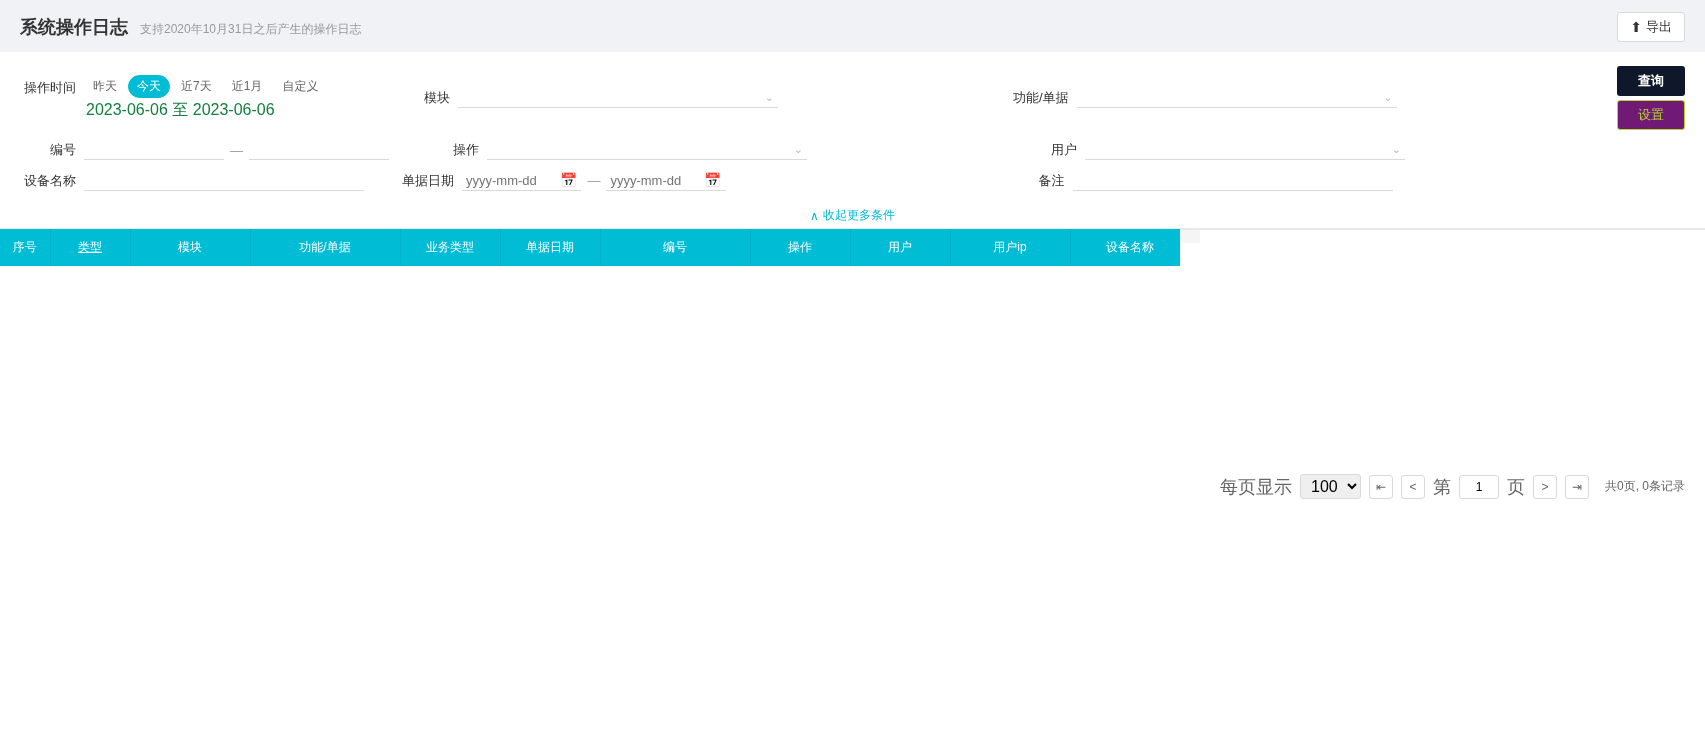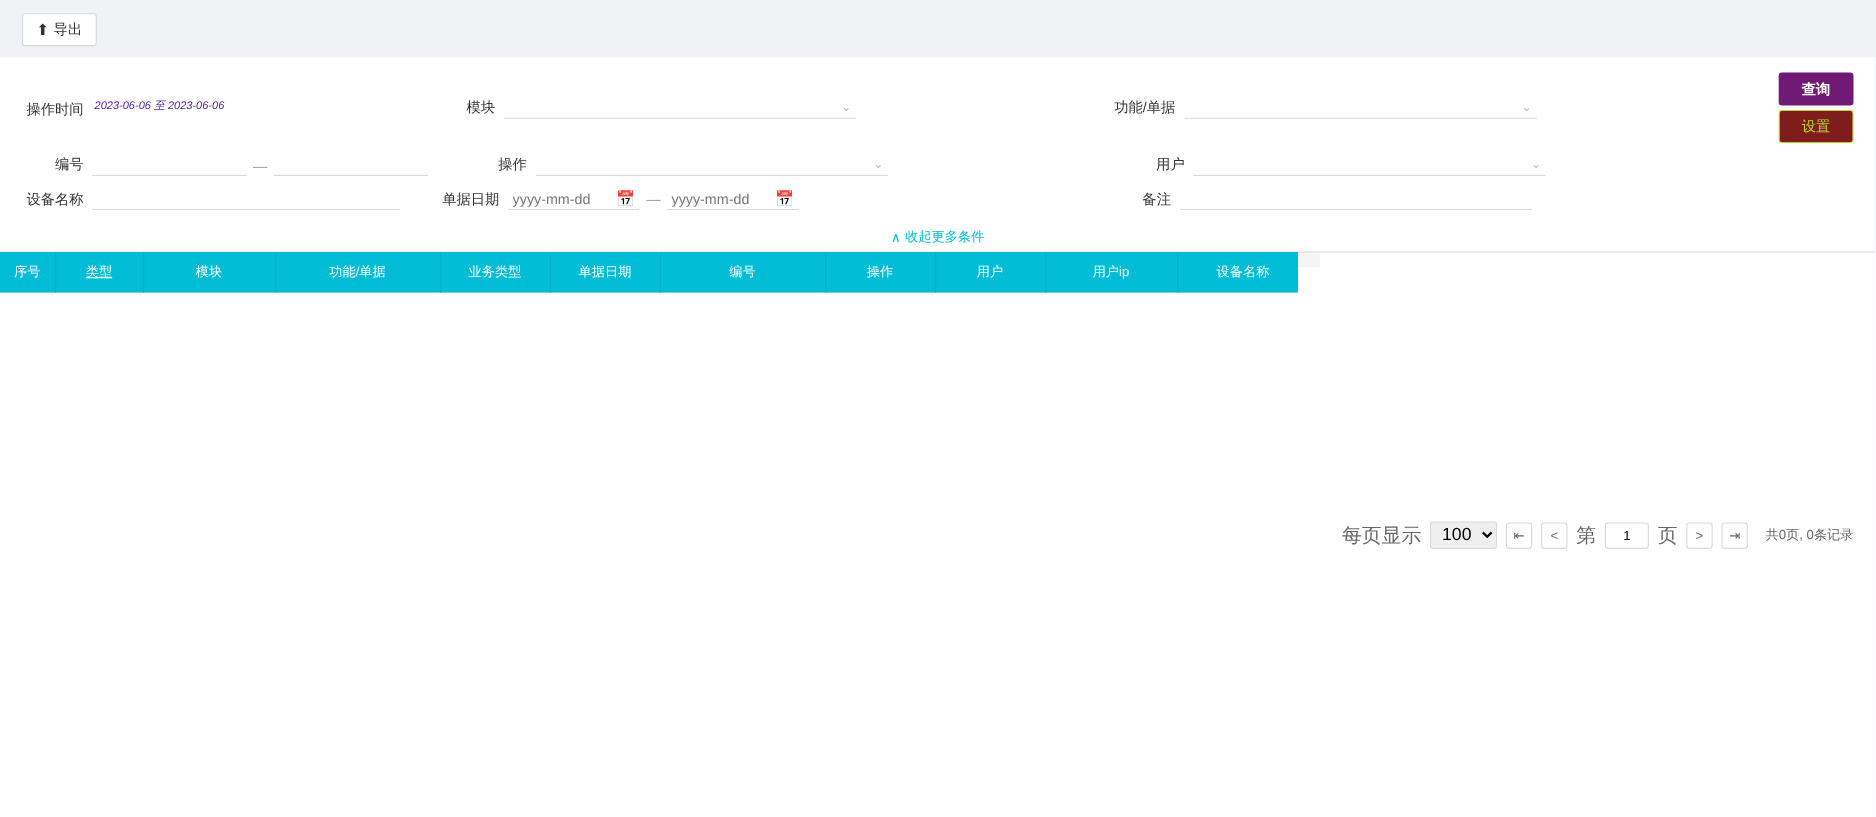--- a/index.html
+++ b/index.html
@@ -10,21 +10,21 @@
     
     .page-header { display: flex; align-items: center; justify-content: space-between; padding: 12px 20px 10px 20px; background: #f0f2f5; }
     .page-header-left { display: flex; align-items: baseline; gap: 12px; }
     .page-title { font-size: 18px; font-weight: bold; color: #333; }
     .page-subtitle { font-size: 12px; color: #999; }
     .export-btn { display: flex; align-items: center; gap: 4px; padding: 5px 12px; background: #fff; border: 1px solid #d9d9d9; border-radius: 3px; cursor: pointer; color: #333; font-size: 13px; }
     .filter-label { color: #333; white-space: nowrap; min-width: 56px; text-align: right; }
     .filter-label-wide { min-width: 70px; }
     .time-btn { padding: 2px 8px; border: 1px solid transparent; border-radius: 3px; cursor: pointer; font-size: 12px; color: #666; background: transparent; }
     .time-btn.active { background: #00bcd4; color: #fff; border-color: #00bcd4; border-radius: 12px; }
-    .date-range-text { font-size: 10px; color: #4c1d95; margin-top: 2px; margin-left: 2px; font-style: italic; }
+    .date-range-text { font-size: 16px; color: #15803d; margin-top: 2px; margin-left: 2px; }
 
     
     .dropdown-select { display: flex; align-items: center; border-bottom: 1px solid #d9d9d9; min-width: 200px; padding: 2px 4px; cursor: pointer; position: relative; }
     .dropdown-select-wide { min-width: 320px; }
     .dropdown-select input { border: none; outline: none; flex: 1; font-size: 13px; color: #333; cursor: pointer; background: transparent; }
     .dropdown-chevron { color: #bbb; font-size: 11px; margin-left: 4px; }
 
     
     .text-input { border: none; border-bottom: 1px solid #d9d9d9; outline: none; font-size: 13px; color: #333; padding: 2px 4px; min-width: 140px; }
     .dash-separator { margin: 0 6px; color: #999; }
@@ -34,22 +34,22 @@
     .date-input-wrap { display: flex; align-items: center; border-bottom: 1px solid #d9d9d9; padding: 2px 4px; gap: 4px; }
     .date-input { border: none; outline: none; font-size: 13px; color: #bbb; width: 90px; background: transparent; }
     .calendar-icon { color: #00bcd4; font-size: 14px; cursor: pointer; }
 
     
     .collapse-bar { display: flex; justify-content: center; align-items: center; padding: 6px 0 4px 0; background: #fff; border-bottom: 1px solid #e8e8e8; }
     .collapse-btn { display: flex; align-items: center; gap: 4px; color: #00bcd4; font-size: 12px; cursor: pointer; background: none; border: none; }
 
     
     .action-btns { display: flex; flex-direction: column; gap: 4px; }
-    .btn-query { background: #701a75; border: none; color: #fff; padding: 6px 20px; border-radius: 3px; cursor: pointer; font-size: 13px; font-weight: bold; min-width: 60px; }
-    .btn-settings { background: #7f1d1d; border: 1px solid #b5d630; color: #b5d630; padding: 5px 20px; border-radius: 3px; cursor: pointer; font-size: 13px; min-width: 60px; }
+    .btn-query { background: #0f172a; border: none; color: #fff; padding: 6px 20px; border-radius: 3px; cursor: pointer; font-size: 13px; font-weight: bold; min-width: 60px; }
+    .btn-settings { background: #701a75; border: 1px solid #b5d630; color: #b5d630; padding: 5px 20px; border-radius: 3px; cursor: pointer; font-size: 13px; min-width: 60px; }
 
     
     .table-container { background: #fff; flex: 1; overflow: hidden; }
     table { width: 100%; border-collapse: collapse; table-layout: fixed; }
     thead tr { background: #00bcd4; }
     thead th { color: #fff; font-size: 12px; font-weight: normal; padding: 10px 8px; text-align: center; border-right: 1px solid #00afc8; white-space: nowrap; }
     thead th:last-child { border-right: none; }
 
     
     .scroll-bar-area { height: 14px; background: #f5f5f5; border-top: 1px solid #e8e8e8; position: relative; overflow: hidden; }
@@ -67,33 +67,44 @@
     .main-content { background: #fff; flex: 1; display: flex; flex-direction: row; }
 
     .filter-outer { background: #fff; padding: 14px 20px 0 20px; }
   </style>
 </head>
 <body>
 
 <div class="page-container">
 
   <div class="page-header">
+    <div class="page-header-left">
+      <span class="page-title">系统操作日志</span>
+      <span class="page-subtitle">支持2020年10月31日之后产生的操作日志</span>
+    </div>
     <button class="export-btn">
       <span style="font-size:14px;">⬆</span>
       <span>导出</span>
     </button>
   </div>
 
   <div class="filter-outer">
 
     <div class="fr">
 
       <div style="display:flex;align-items:flex-start;flex:0 0 auto;min-width:340px;">
         <span class="filter-label" style="margin-right:8px;margin-top:4px;">操作时间</span>
         <div style="display:flex;flex-direction:column;">
+          <div style="display:flex;align-items:center;gap:2px;">
+            <button class="time-btn">昨天</button>
+            <button class="time-btn active">今天</button>
+            <button class="time-btn">近7天</button>
+            <button class="time-btn">近1月</button>
+            <button class="time-btn">自定义</button>
+          </div>
           <div class="date-range-text">2023-06-06 至 2023-06-06</div>
         </div>
       </div>
 
       <div style="display:flex;align-items:center;flex:1;margin-left:20px;">
         <span class="filter-label filter-label-wide" style="margin-right:8px;">模块</span>
         <div class="dropdown-select dropdown-select-wide">
           <input type="text" style="">
           <span class="dropdown-chevron">⌄</span>
         </div>

